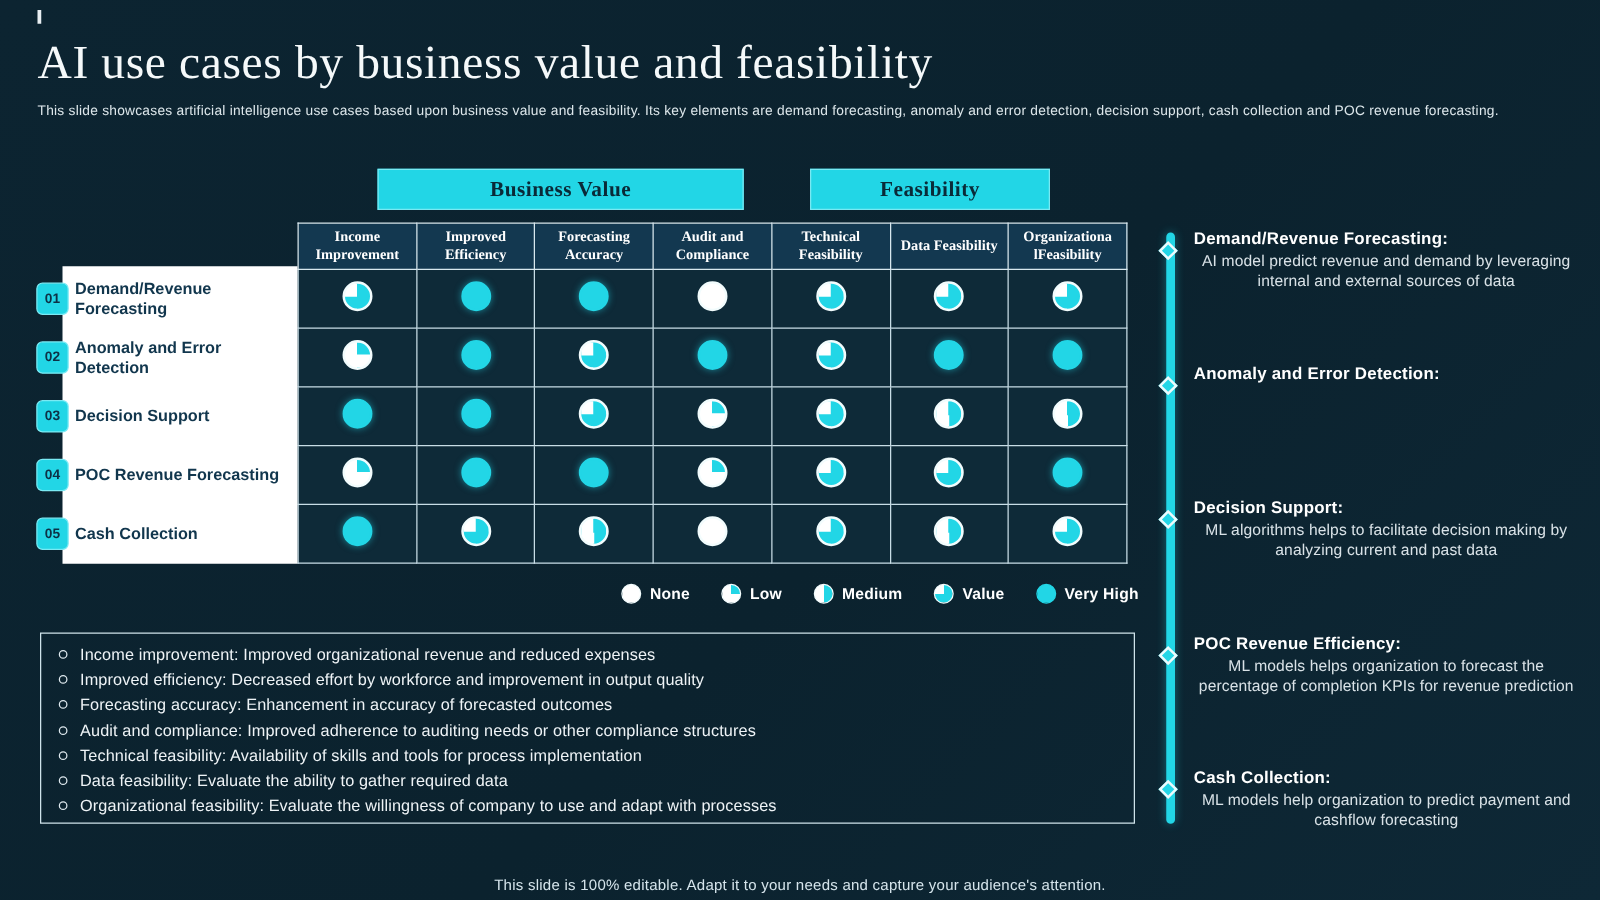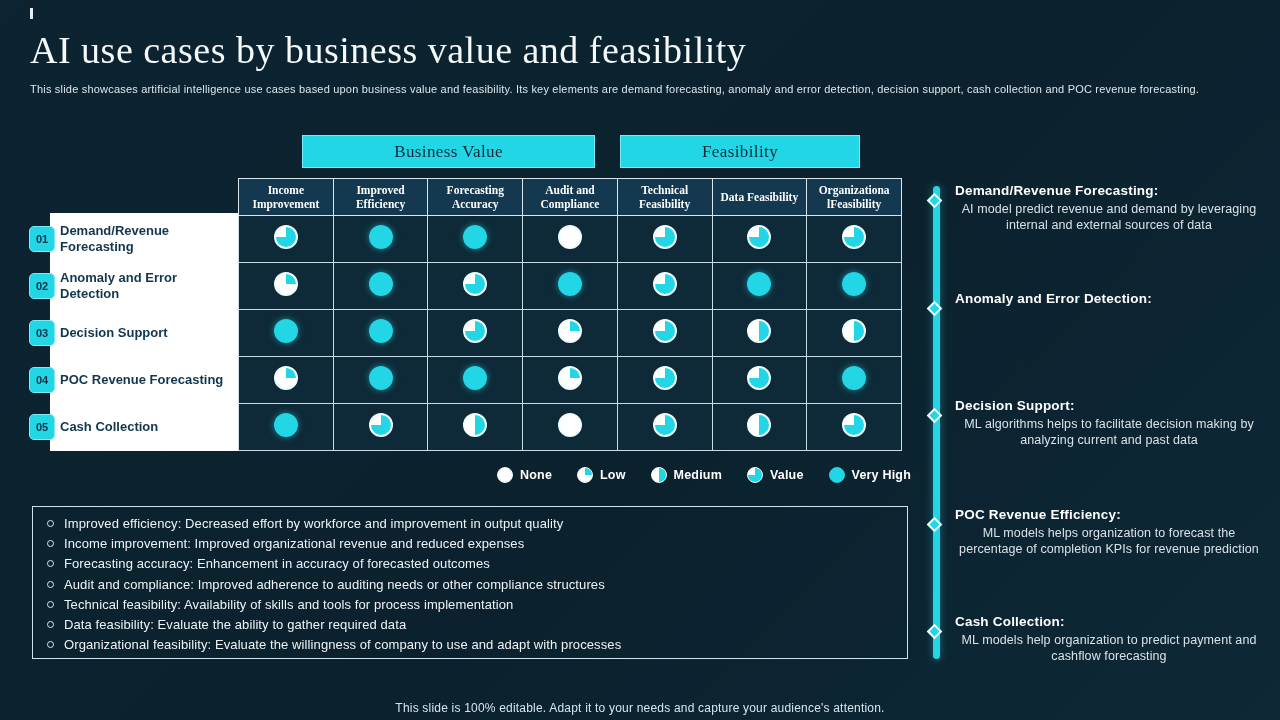--- a/index.html
+++ b/index.html
@@ -8,23 +8,23 @@
   #slide { position:relative; width:1280px; height:720px; background:linear-gradient(135deg,#0c2431 0%,#0b222e 55%,#0e2836 100%); }
 
   .accent-tick { position:absolute; left:30px; top:8px; width:3px; height:11px; background:#e8eef2; }
 
   .title { position:absolute; left:30px; top:28px; font-family:"Liberation Serif", serif; font-weight:400;
            font-size:38px; color:#f5f9fa; letter-spacing:0.5px; }
   .subtitle { position:absolute; left:30px; top:83px; font-size:11px; color:#dde7eb; letter-spacing:0.2px; }
 
   .group-bar { position:absolute; top:135px; height:33px; background:#22d6e6; border:1px solid #79e9f3;
                display:flex; align-items:center; justify-content:center;
-               font-family:"Liberation Serif", serif; font-weight:400; font-size:17px; color:#0a2a38; letter-spacing:0.4px; }
+               font-family:"Liberation Serif", serif; font-weight:700; font-size:17px; color:#0a2a38; letter-spacing:0.4px; }
   #bar-business { left:302px; width:293px; }
-  #bar-feasibility { left:620px; width:240px; }
+  #bar-feasibility { left:648px; width:192px; }
 
   table.matrix { position:absolute; left:238px; top:178px; width:664px; border-collapse:collapse; table-layout:fixed; }
   table.matrix th { height:37px; background:#133850; border:1px solid #d8e8ee; color:#ffffff;
                     font-family:"Liberation Serif", serif; font-weight:700; font-size:11.5px; line-height:1.25;
                     text-align:center; vertical-align:middle; padding:1px 2px; }
   table.matrix td { height:47px; background:#0e2a38; border:1px solid #c8dde6; text-align:center; vertical-align:middle; }
 
   .ball { display:inline-block; width:24px; height:24px; border-radius:50%;
           border:2px solid #f2fcfd; background:#fff; }
   .ball.full { border-color:#22d6e6; box-shadow:0 0 6px rgba(34,214,230,0.55); }
@@ -173,25 +173,25 @@
    </div>
       <div class="legend-item">
      <span class="ball full" style="background:conic-gradient(#22d6e6 100%, #ffffff 0)"></span>
      <span class="legend-label">Very High</span>
    </div>
     </div>
 
   <div class="def-box" id="def-box">
       <div class="def-item">
      <span class="def-bullet"></span>
+     <span class="def-text">Income improvement: Improved organizational revenue and reduced expenses</span>
+   </div>
+      <div class="def-item">
+     <span class="def-bullet"></span>
      <span class="def-text">Improved efficiency: Decreased effort by workforce and improvement in output quality</span>
-   </div>
-      <div class="def-item">
-     <span class="def-bullet"></span>
-     <span class="def-text">Income improvement: Improved organizational revenue and reduced expenses</span>
    </div>
       <div class="def-item">
      <span class="def-bullet"></span>
      <span class="def-text">Forecasting accuracy: Enhancement in accuracy of forecasted outcomes</span>
    </div>
       <div class="def-item">
      <span class="def-bullet"></span>
      <span class="def-text">Audit and compliance: Improved adherence to auditing needs or other compliance structures</span>
    </div>
       <div class="def-item">

